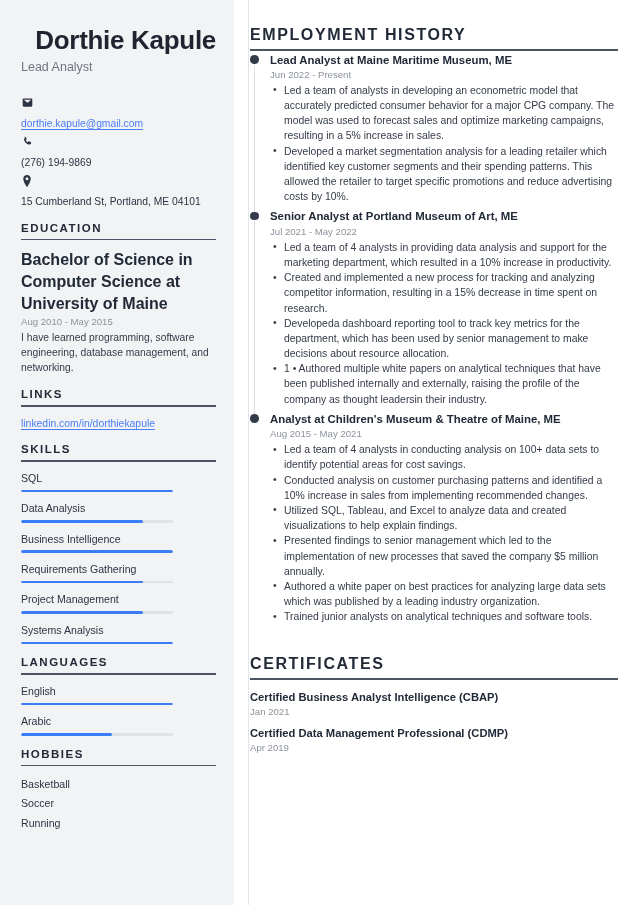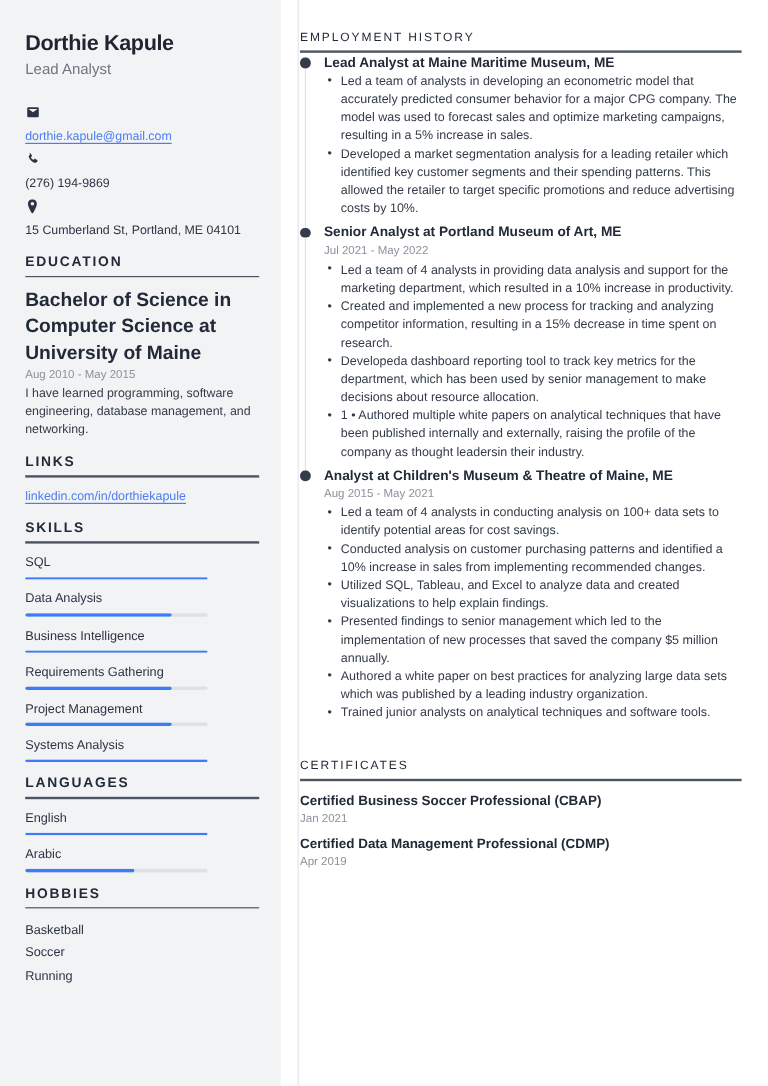--- a/index.html
+++ b/index.html
@@ -11,22 +11,22 @@
   }
   .page { position: relative; width: 640px; height: 905px; display: flex; background: #ffffff; overflow: hidden; }
 
   
   .sidebar {
     width: 234px; min-width: 234px;
     background: #f2f3f5;
     padding: 26px 18px 20px 21px;
   }
   .name {
-    font-size: 18px; font-weight: bold; color: #1f2430;
-    letter-spacing: -0.3px; line-height: 1.12;
+    font-size: 26px; font-weight: bold; color: #1f2430;
+    letter-spacing: -0.3px; line-height: 1.12; text-align: right;
   }
   .job-title {
     font-size: 12.5px; color: #6f7682; margin-top: 4px; line-height: 1.3;
   }
 
   .contact { margin-top: 20px; }
   .contact-row {
     display: flex; align-items: flex-start; gap: 7px;
     margin-bottom: 3px; font-size: 10.3px; color: #2c3342; line-height: 1.42; flex-direction: column;
   }
@@ -75,21 +75,21 @@
     flex: 1; position: relative;
     padding: 26px 22px 20px 16px;
     background: #ffffff;
   }
   .main::before {
     content: ""; position: absolute; left: 14px; top: 0; bottom: 0;
     width: 1px; background: #e3e5e8;
   }
   .main-sec { position: relative; }
   .main-sec-head {
-    font-size: 10px; font-weight: normal; color: #222a38;
+    font-size: 16px; font-weight: bold; color: #222a38;
     letter-spacing: 1.6px; text-transform: uppercase; padding-bottom: 5px;
   }
   .main-rule { height: 1.5px; background: #4c5463; width: 100%; }
 
   .jobs { margin-top: 2px; position: relative; }
   .job {
     position: relative; padding-left: 20px; padding-bottom: 5px;
   }
   .job::before {
     content: ""; position: absolute; left: 0px; top: 2.5px;
@@ -257,20 +257,21 @@
   <main class="main">
 
     <section class="main-sec">
       <div class="main-sec-head">EMPLOYMENT HISTORY</div>
       <div class="main-rule"></div>
 
       <div class="jobs">
 
         <article class="job">
           <div class="job-head">Lead Analyst at Maine Maritime Museum, ME</div>
+          <div class="job-date">Jun 2022 - Present</div>
           <ul class="bullets">
             <li>Led a team of analysts in developing an econometric model that accurately predicted consumer behavior for a major CPG company. The model was used to forecast sales and optimize marketing campaigns, resulting in a 5% increase in sales.</li>
             <li>Developed a market segmentation analysis for a leading retailer which identified key customer segments and their spending patterns. This allowed the retailer to target specific promotions and reduce advertising costs by 10%.</li>
           </ul>
         </article>
 
         <article class="job">
           <div class="job-head">Senior Analyst at Portland Museum of Art, ME</div>
           <div class="job-date">Jul 2021 - May 2022</div>
           <ul class="bullets">
@@ -295,21 +296,21 @@
         </article>
 
       </div>
     </section>
 
     <section class="main-sec certs">
       <div class="main-sec-head">CERTIFICATES</div>
       <div class="main-rule"></div>
       <div class="cert-list">
         <div class="cert-item">
-          <div class="cert-name">Certified Business Soccer Professional (CBAP)</div>
+          <div class="cert-name">Certified Business Analyst Intelligence (CBAP)</div>
           <div class="cert-date">Jan 2021</div>
         </div>
         <div class="cert-item">
           <div class="cert-name">Certified Data Management Professional (CDMP)</div>
           <div class="cert-date">Apr 2019</div>
         </div>
       </div>
     </section>
 
   </main>

